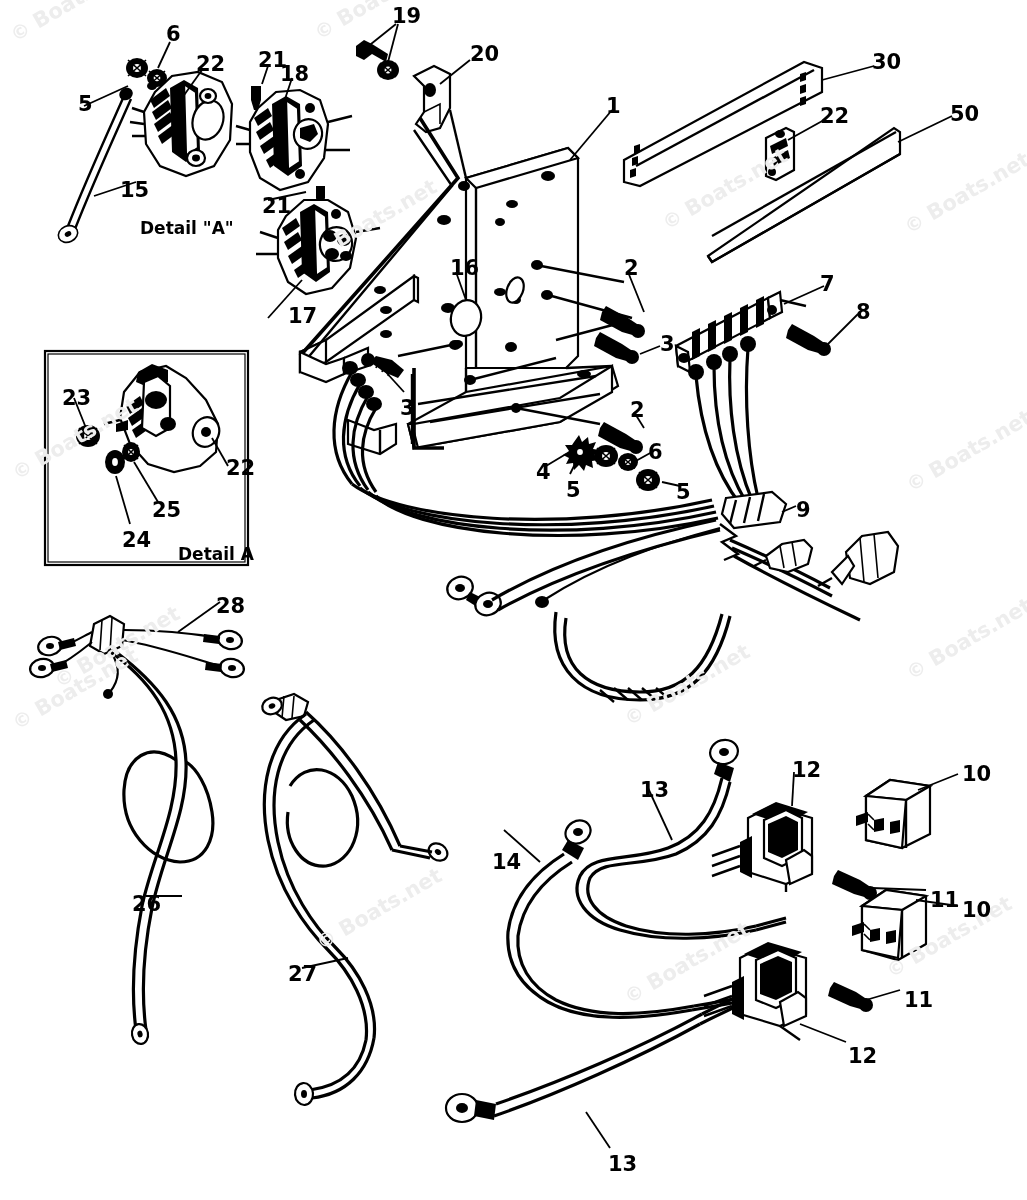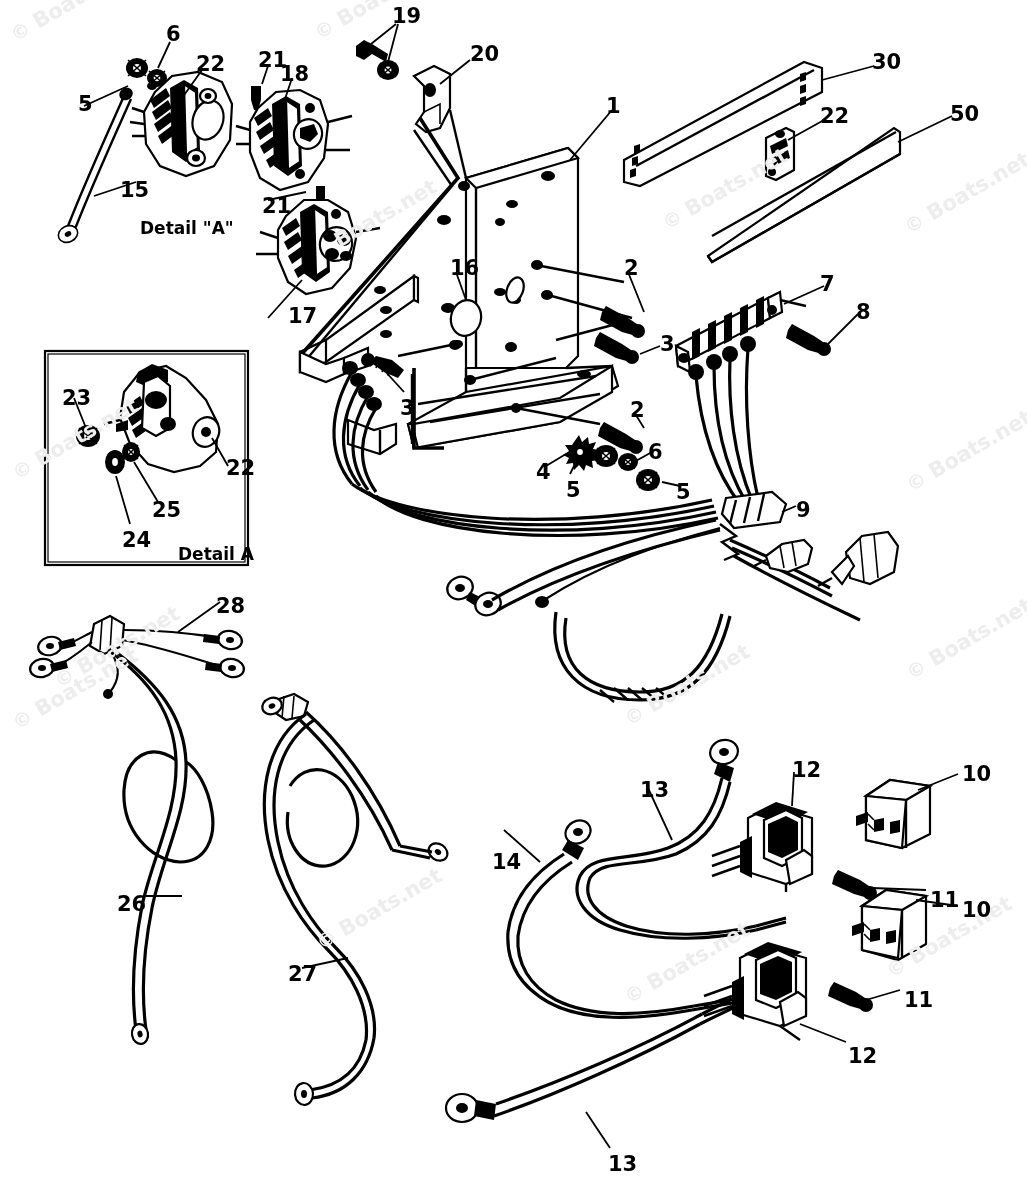--- a/index.html
+++ b/index.html
@@ -642,21 +642,21 @@
       <div class="num" style="left: 152px; top: 500px;">25</div>
       <div class="num" style="left: 122px; top: 530px;">24</div>
       <div class="num" style="left: 796px; top: 500px;">9</div>
       <div class="num" style="left: 216px; top: 596px;">28</div>
       <div class="num" style="left: 640px; top: 780px;">13</div>
       <div class="num" style="left: 792px; top: 760px;">12</div>
       <div class="num" style="left: 962px; top: 764px;">10</div>
       <div class="num" style="left: 492px; top: 824px; margin-top: 28px;">14</div>
       <div class="num" style="left: 930px; top: 890px;">11</div>
       <div class="num" style="left: 962px; top: 900px;">10</div>
-      <div class="num" style="left: 117px; top: 894px;">26</div>
+      <div class="num" style="left: 132px; top: 894px;">26</div>
       <div class="num" style="left: 288px; top: 964px;">27</div>
       <div class="num" style="left: 904px; top: 990px;">11</div>
       <div class="num" style="left: 848px; top: 1046px;">12</div>
       <div class="num" style="left: 608px; top: 1154px;">13</div>
     </div>
 
   <div id="details">
       <div class="dtl" style="left: 140px; top: 218px;">Detail "A"</div>
       <div class="dtl" style="left: 178px; top: 544px;">Detail A</div>
     </div>

